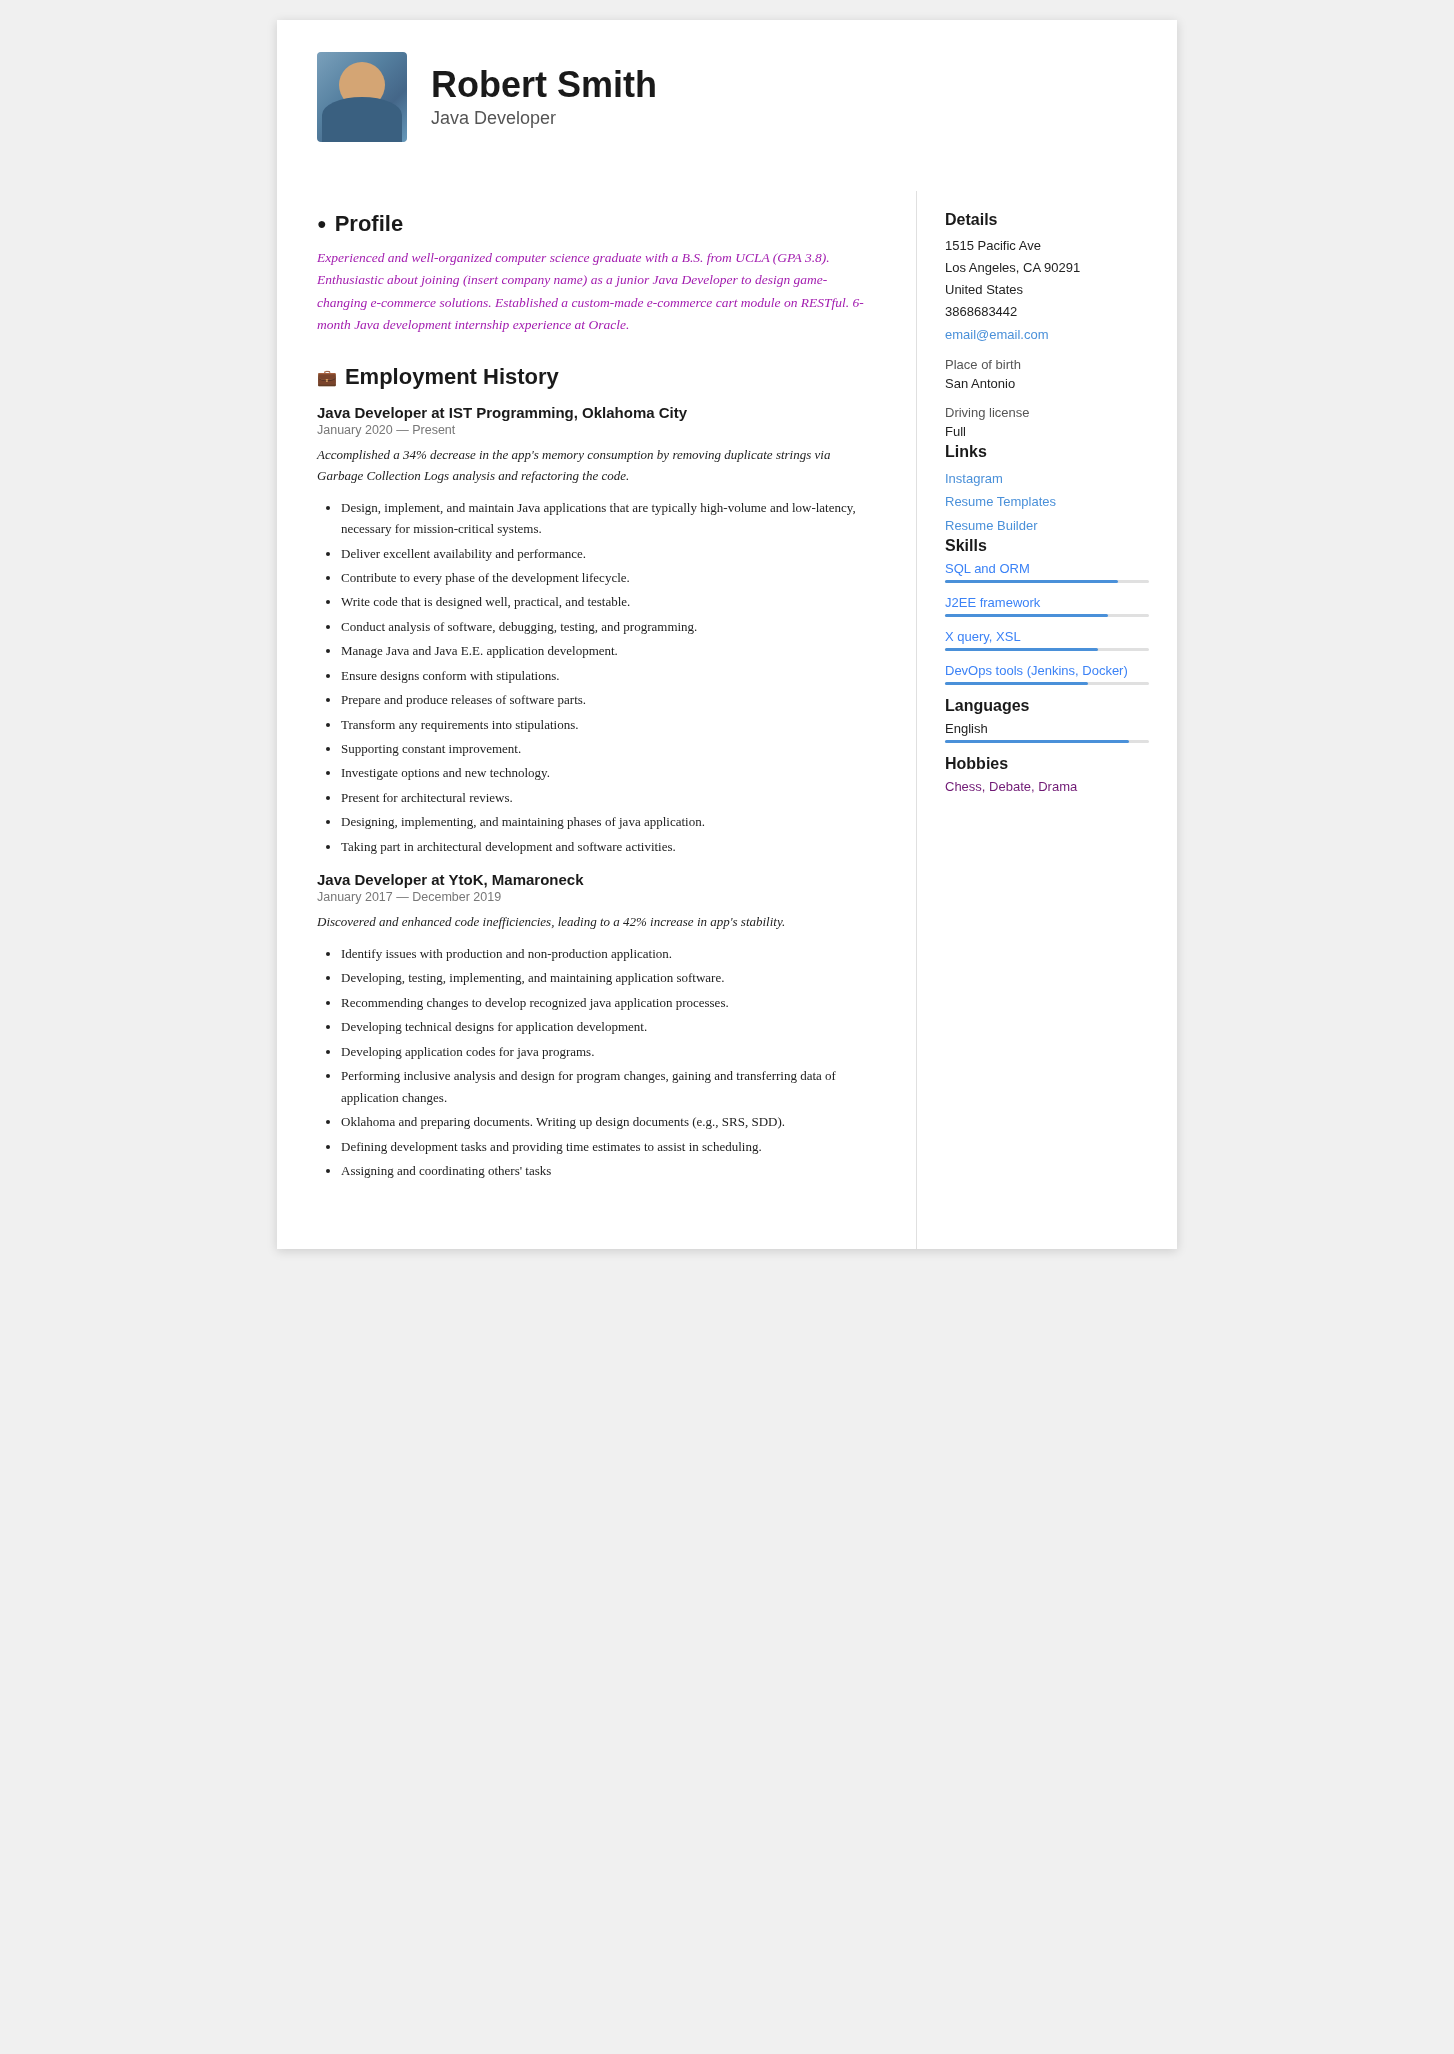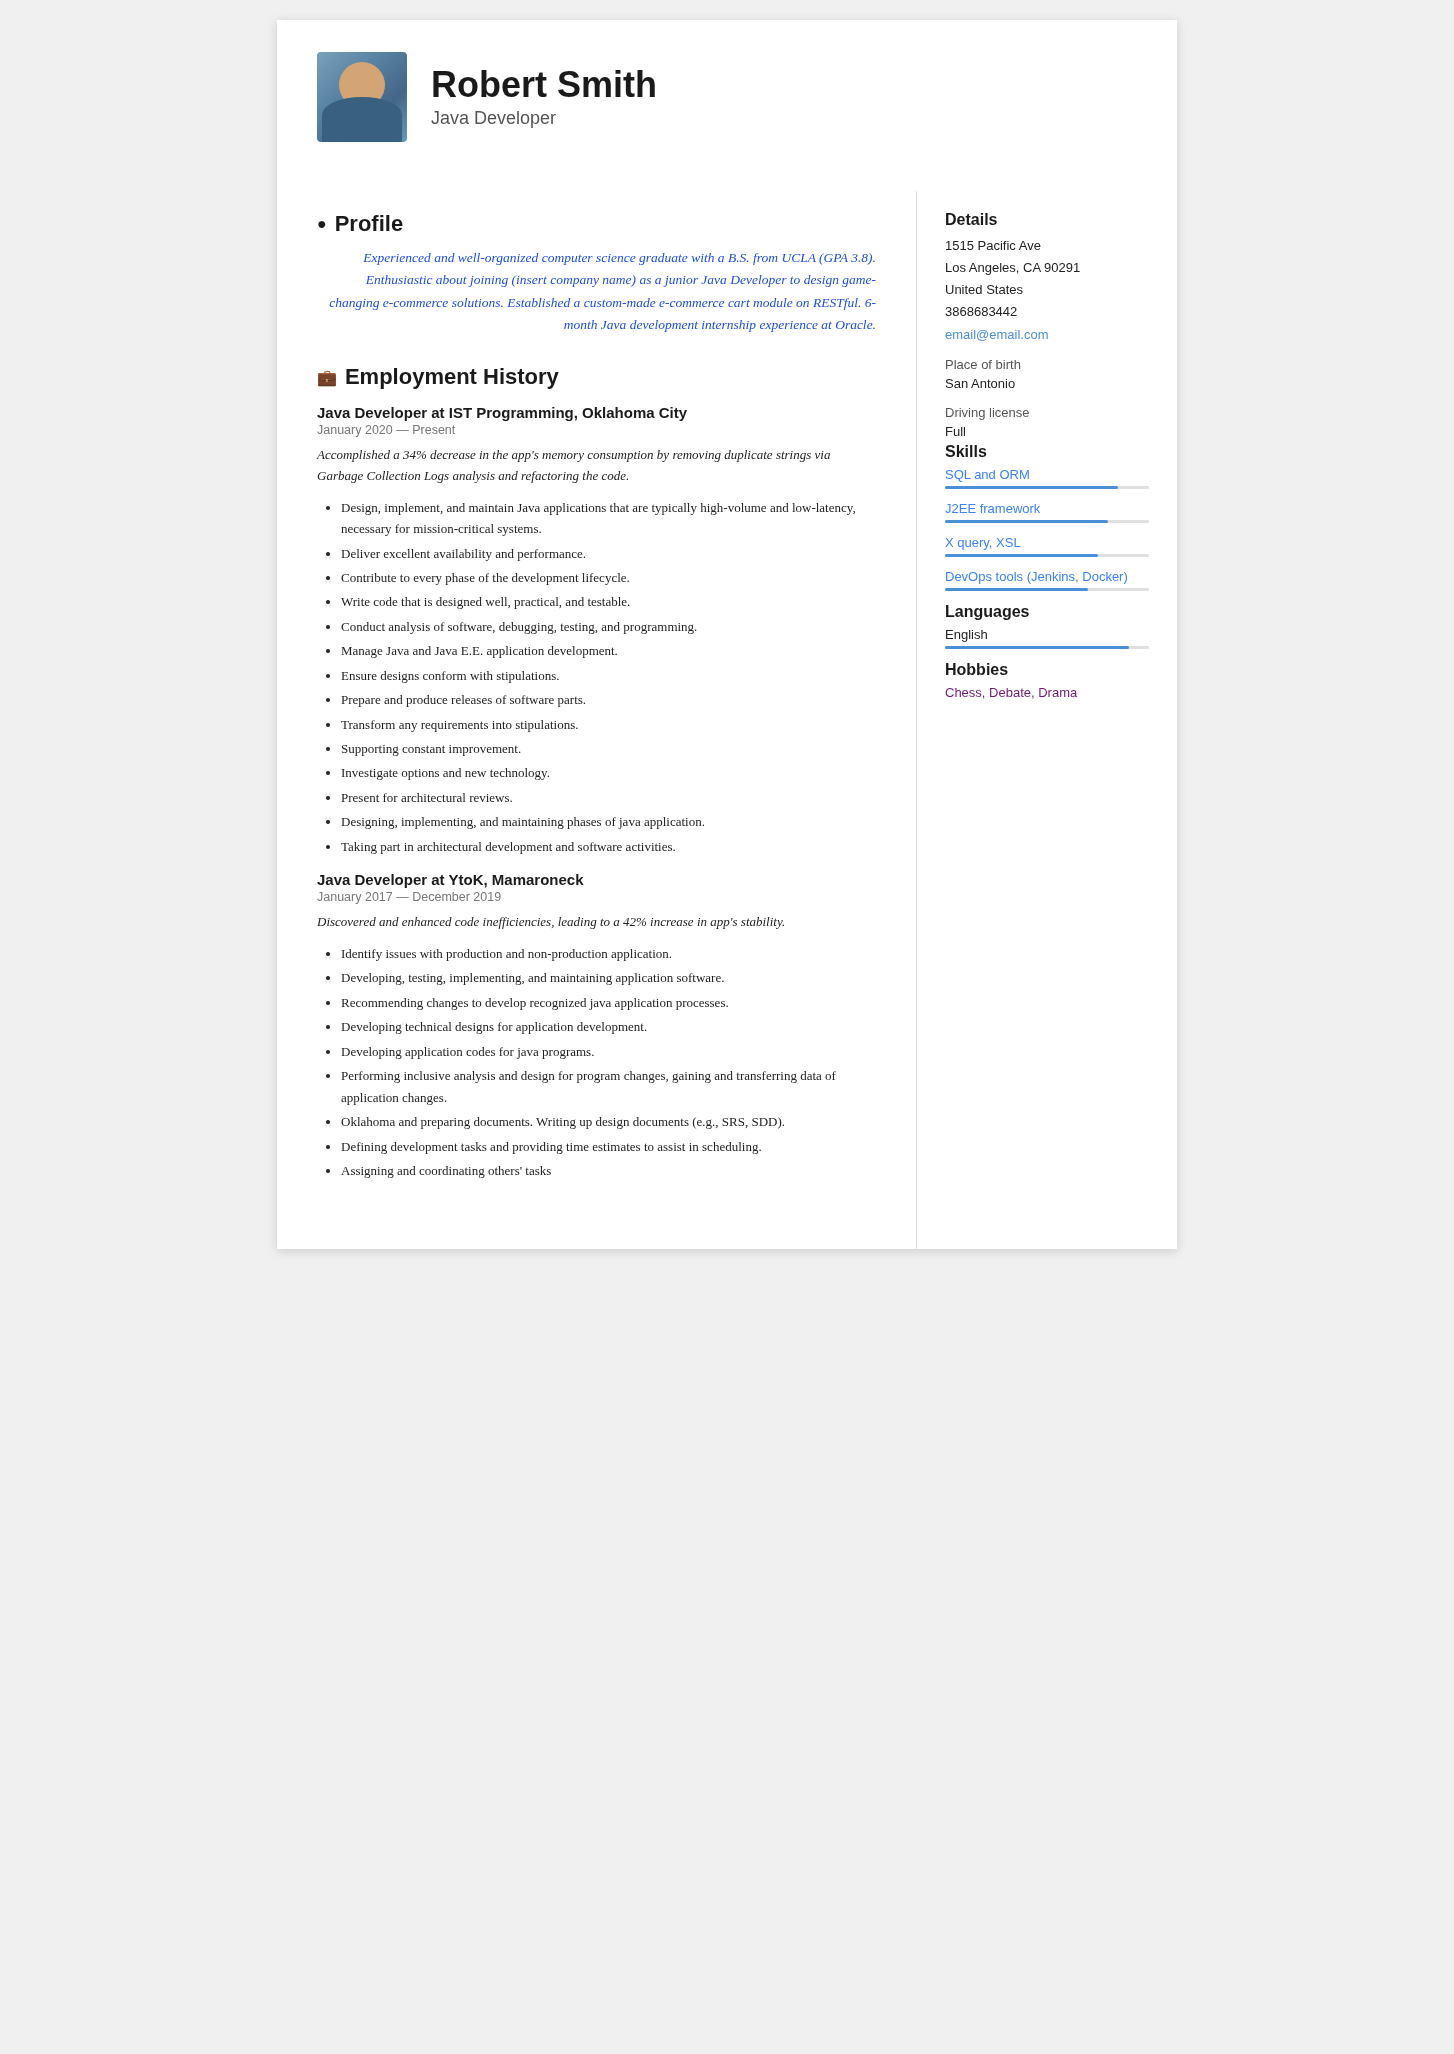--- a/index.html
+++ b/index.html
@@ -106,23 +106,22 @@
     }
     .section-icon {
       font-size: 16px;
     }
     .section {
       margin-bottom: 28px;
     }
     .profile-text {
       font-style: italic;
       font-size: 13.5px;
-      color: #1d4ed8;
+      color: #a21caf;
       line-height: 1.65;
-      text-align: right;
     }
     .job-title-company {
       font-size: 15px;
       font-weight: bold;
       font-family: Arial, Helvetica, sans-serif;
       color: #1a1a1a;
       margin-bottom: 2px;
       margin-top: 14px;
     }
     .job-dates {
@@ -308,20 +307,26 @@
         <div class="detail-text">Los Angeles, CA 90291</div>
         <div class="detail-text">United States</div>
         <div class="detail-text">3868683442</div>
         <a class="detail-link" href="#">email@email.com</a>
         <div class="detail-label">Place of birth</div>
         <div class="detail-text">San Antonio</div>
         <div class="detail-label">Driving license</div>
         <div class="detail-text">Full</div>
       </div>
 
+      <div>
+        <div class="right-section-title">Links</div>
+        <a class="detail-link" href="#">Instagram</a>
+        <a class="detail-link" href="#">Resume Templates</a>
+        <a class="detail-link" href="#">Resume Builder</a>
+      </div>
 
       <div>
         <div class="right-section-title">Skills</div>
         <div id="skills-container">
             <div class="skill-item">
       <div class="skill-name">SQL and ORM</div>
       <div class="skill-bar-bg">
         <div class="skill-bar-fill" style="width:85%"></div>
       </div>
     </div>

